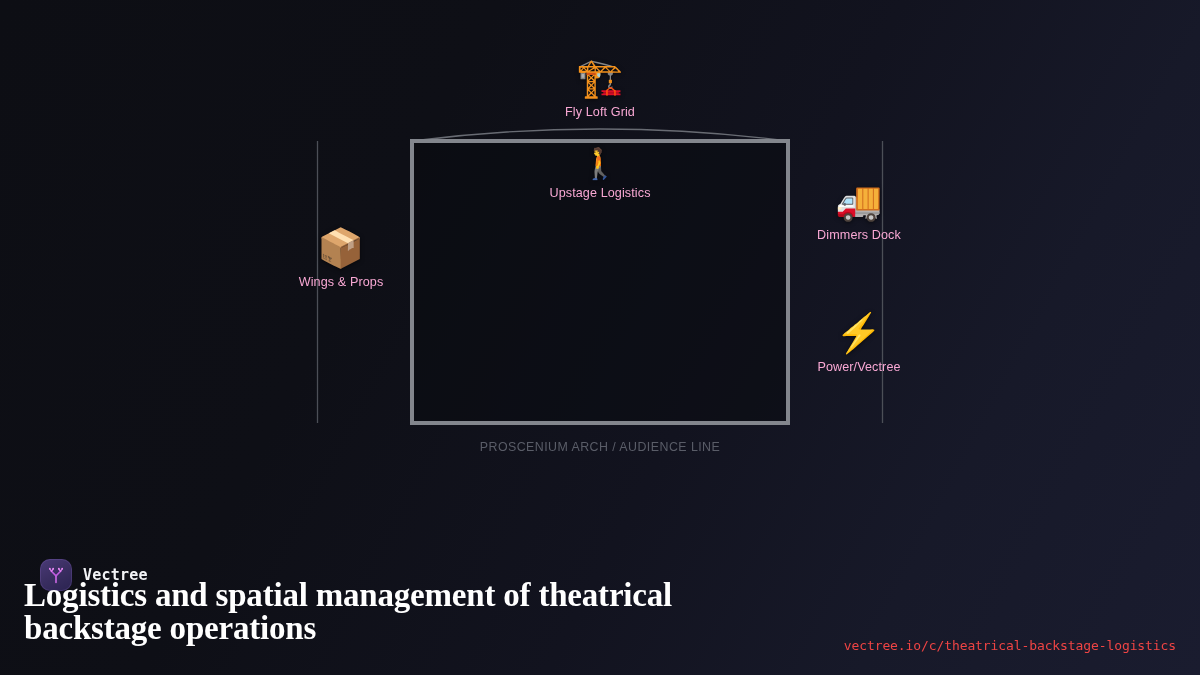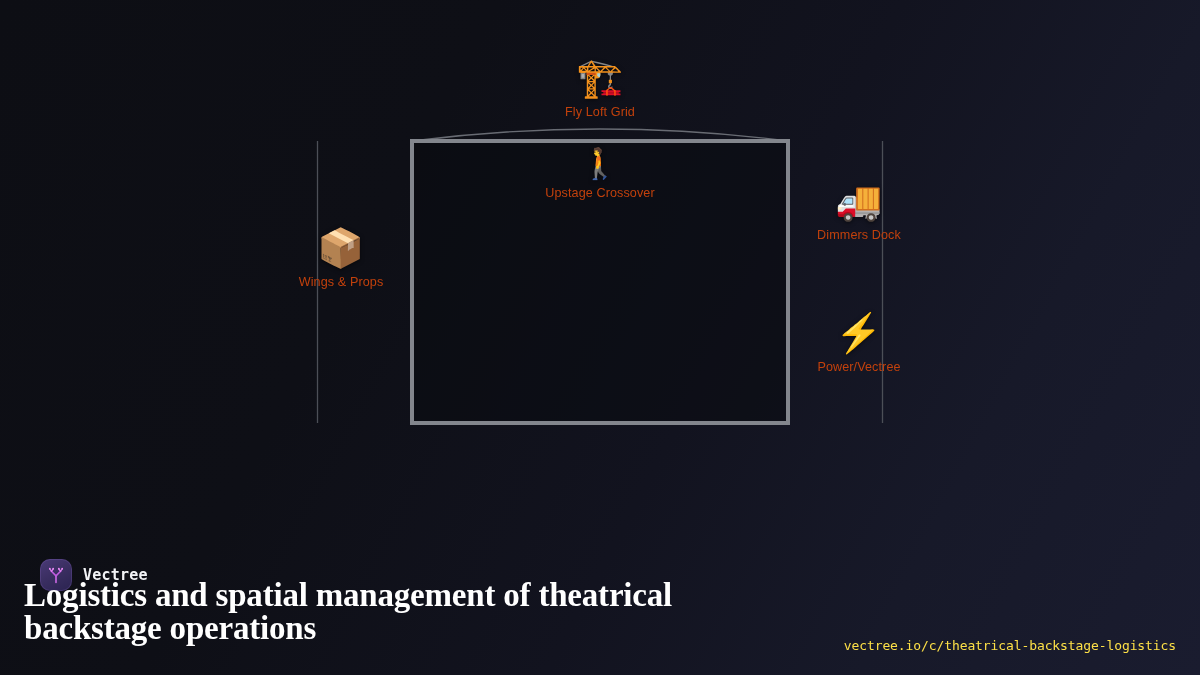--- a/index.html
+++ b/index.html
@@ -76,21 +76,21 @@
     height: 46px;
     display: block;
     filter: drop-shadow(0 1px 2px rgba(0,0,0,0.55));
   }
 
   .node-label {
     display: block;
     margin-top: 3px;
     font-size: 12.6px;
     line-height: 16px;
-    color: #c2410c;
+    color: #f9a8d4;
     letter-spacing: 0.1px;
     white-space: nowrap;
   }
 
   
   #node-fly-loft-grid   { left: 600px; top: 55px;  }
   #node-upstage-crossover { left: 600px; top: 146px; }
   #node-upstage-crossover .node-icon { font-size: 30px; line-height: 36px; height: 36px; }
   #node-wings-props     { left: 341px; top: 225px; }
   #node-loading-dock    { left: 859px; top: 178px; }
@@ -164,21 +164,21 @@
     letter-spacing: -0.2px;
   }
 
   #url {
     position: absolute;
     right: 24px;
     bottom: 20px;
     font-family: "DejaVu Sans Mono", "Liberation Mono", monospace;
     font-size: 13px;
     line-height: 18px;
-    color: #fde047;
+    color: #ef4444;
     letter-spacing: -0.1px;
     white-space: nowrap;
   }
 </style>
 </head>
 <body>
 
 <div id="canvas"></div>
 
 <div id="diagram">
@@ -194,38 +194,39 @@
 
   <div class="stage-box"></div>
 
   <div class="node" id="node-fly-loft-grid">
     <span class="node-icon">🏗️</span>
     <span class="node-label">Fly Loft Grid</span>
   </div>
 
   <div class="node" id="node-upstage-crossover">
     <span class="node-icon">🚶</span>
-    <span class="node-label">Upstage Crossover</span>
+    <span class="node-label">Upstage Logistics</span>
   </div>
 
   <div class="node" id="node-wings-props">
     <span class="node-icon">📦</span>
     <span class="node-label">Wings &amp; Props</span>
   </div>
 
   <div class="node" id="node-loading-dock">
     <span class="node-icon">🚚</span>
     <span class="node-label">Dimmers Dock</span>
   </div>
 
   <div class="node" id="node-power-dimmers">
     <span class="node-icon">⚡</span>
     <span class="node-label">Power/Vectree</span>
   </div>
 
+  <div id="proscenium-caption">PROSCENIUM ARCH / AUDIENCE LINE</div>
 </div>
 
 <div id="footer">
 
   <div id="brand-row">
     <span id="brand-logo">
       <svg width="20" height="20" viewBox="0 0 24 24" fill="none" aria-hidden="true">
         <path d="M12 21 L12 13" stroke="#d06ae8" stroke-width="1.9" stroke-linecap="round"></path>
         <path d="M12 13 L6.5 7.5" stroke="#c05ce0" stroke-width="1.9" stroke-linecap="round"></path>
         <path d="M12 13 L17.5 7.5" stroke="#c05ce0" stroke-width="1.9" stroke-linecap="round"></path>

